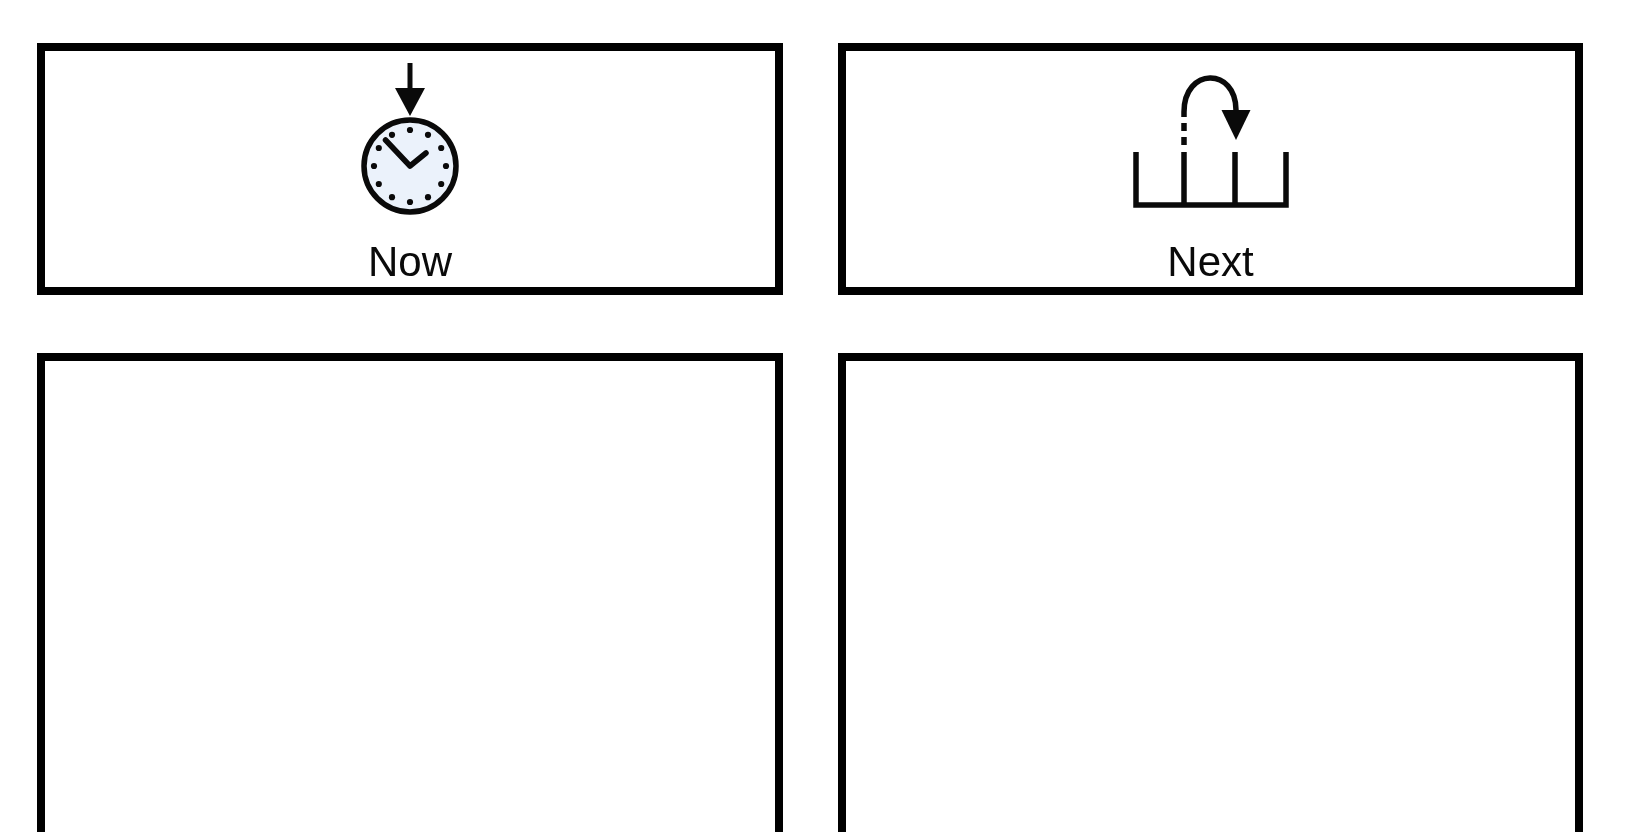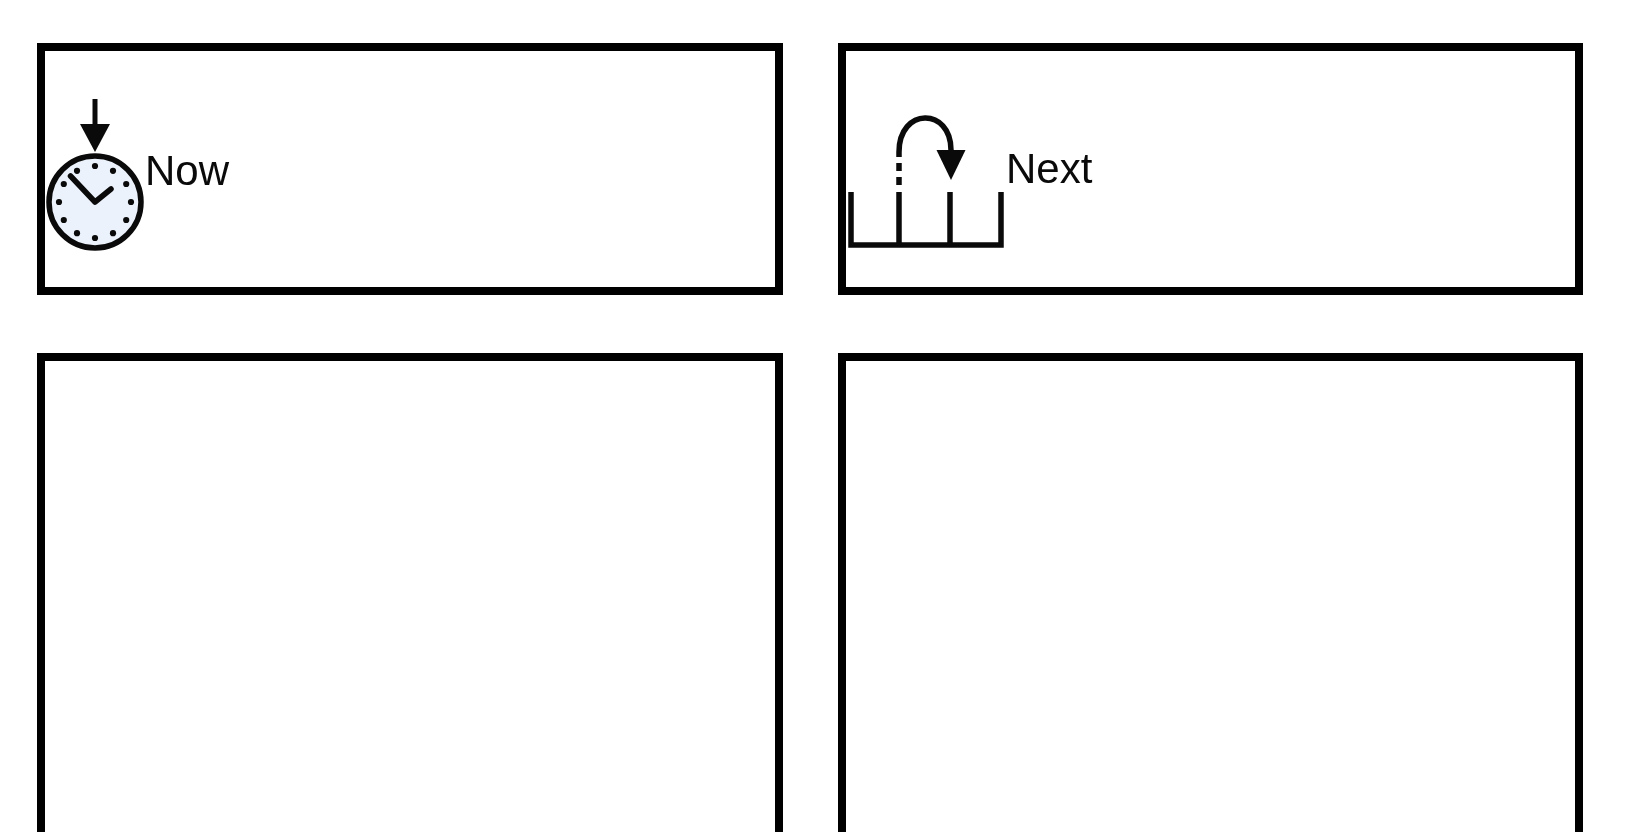--- a/index.html
+++ b/index.html
@@ -13,22 +13,23 @@
     font-family: "Liberation Sans", sans-serif;
   }
   .board { position: absolute; inset: 0; }
   .cell {
     position: absolute;
     background: #ffffff;
     border: 8px solid #000000;
   }
   .header-cell {
     display: flex;
-    flex-direction: row;
+    flex-direction: column;
     align-items: center;
+    justify-content: space-between;
   }
   #cell-now  { left: 37px;  top: 43px;  width: 746px; height: 252px; }
   #cell-next { left: 838px; top: 43px;  width: 745px; height: 252px; }
   #slot-now  { left: 37px;  top: 353px; width: 746px; height: 492px; }
   #slot-next { left: 838px; top: 353px; width: 745px; height: 492px; }
 
   .icon-wrap { line-height: 0; }
   #cell-now  .icon-wrap { margin-top: 11px; }
   #cell-next .icon-wrap { margin-top: 21px; }
 

